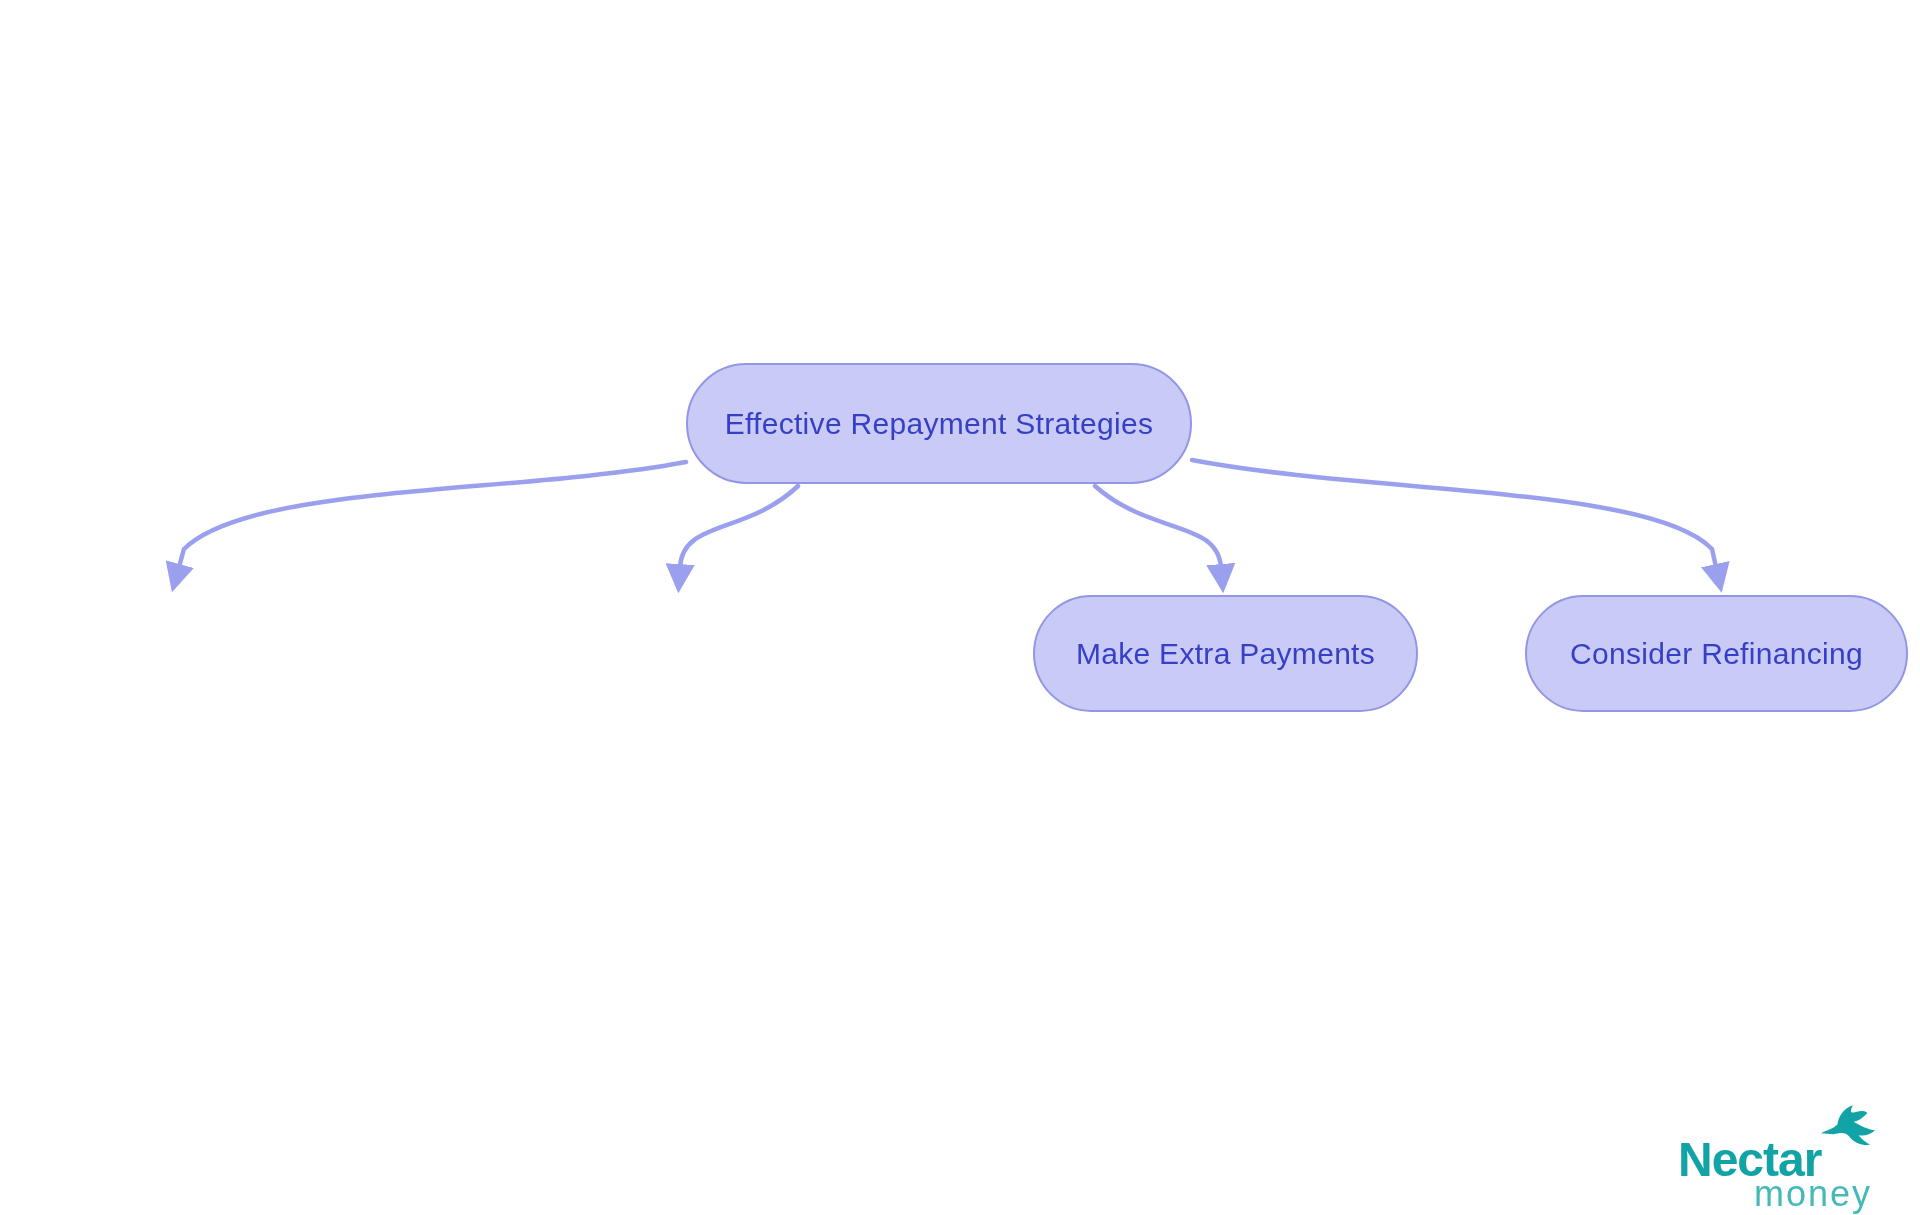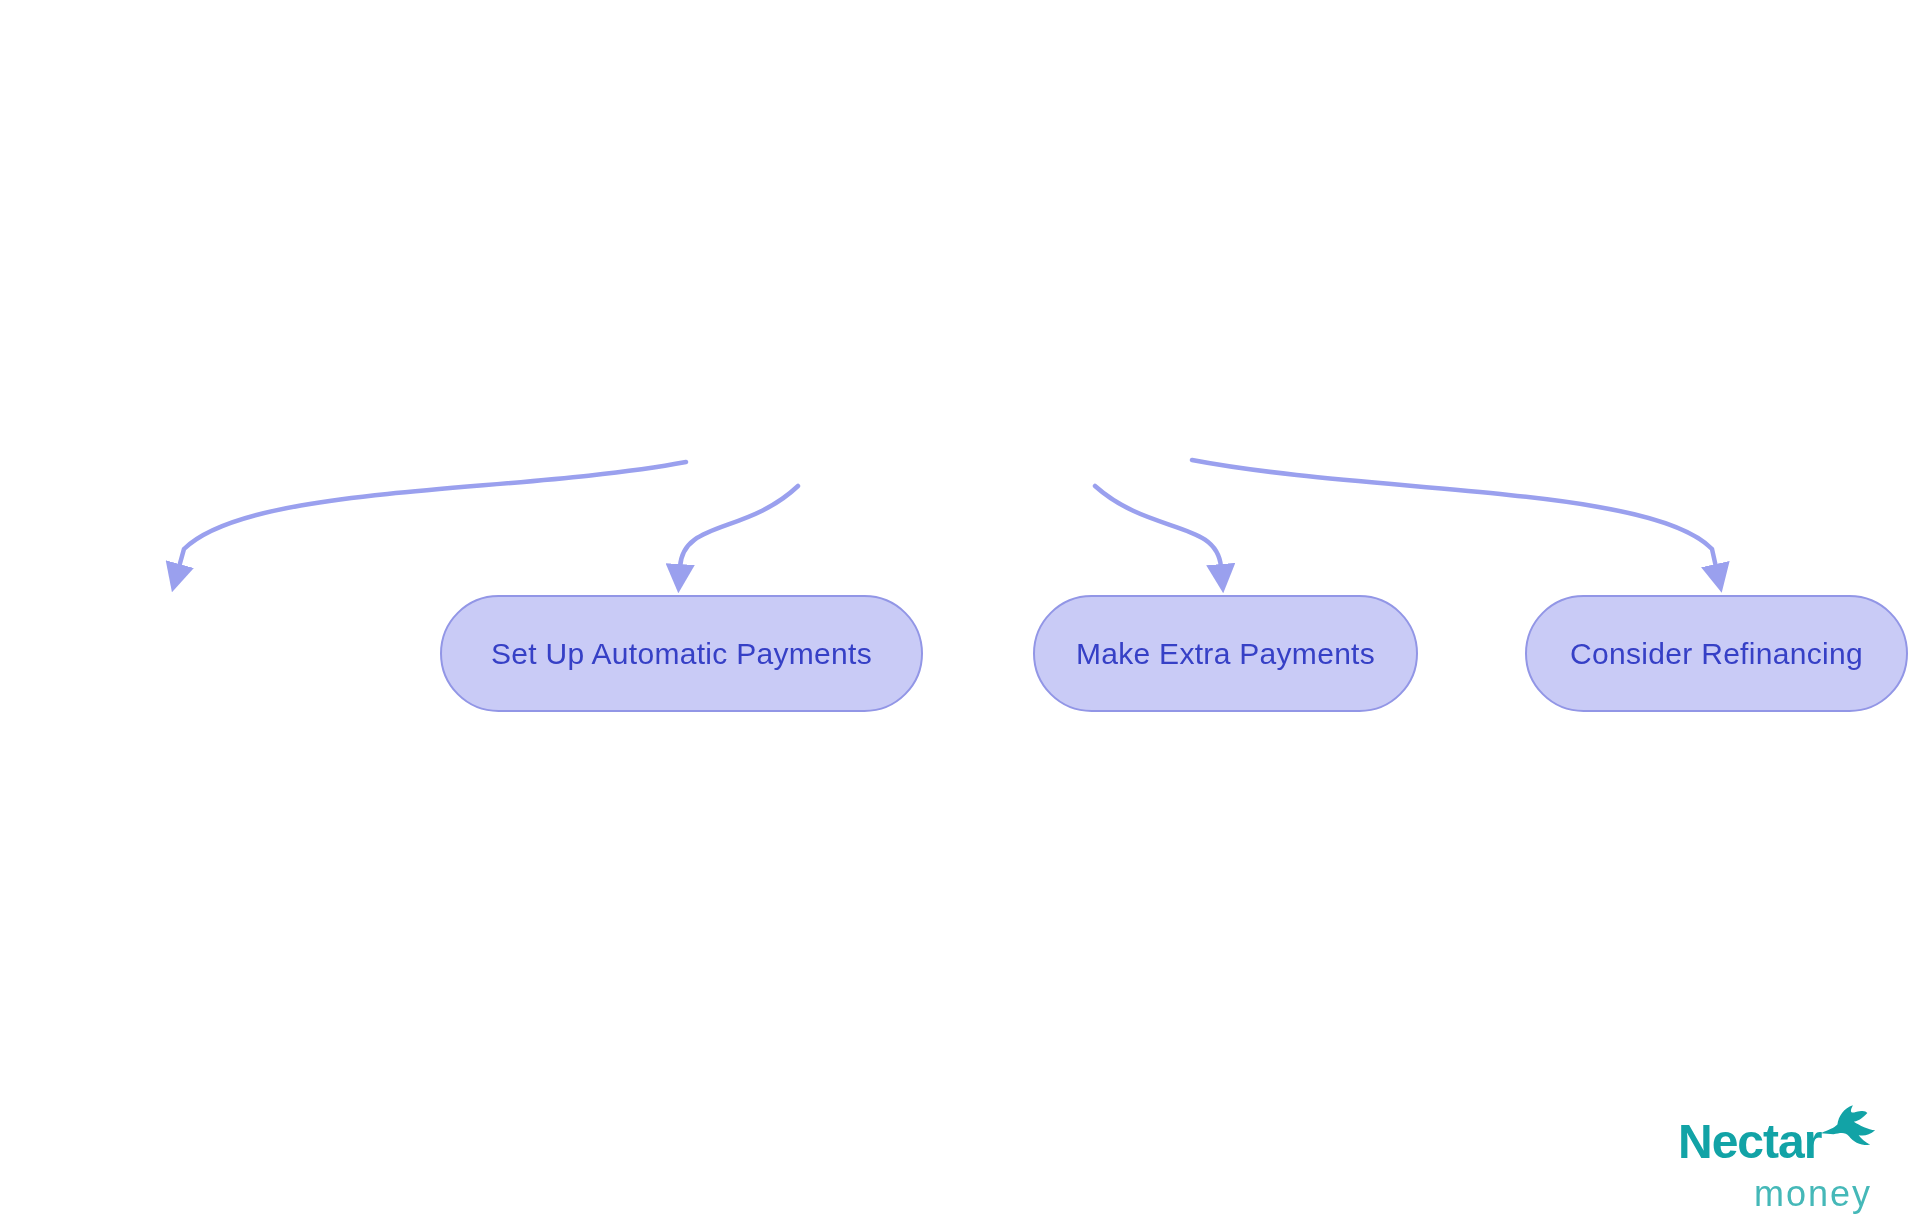--- a/index.html
+++ b/index.html
@@ -49,21 +49,21 @@
   .node-c4{left:1525px;top:595px;width:383px;height:117px;}
   .logo{
     position:absolute;left:1678px;top:1112px;width:196px;height:92px;
   }
   .logo .brand{
     color:var(--logo-teal);
     font-size:48px;
     font-weight:700;
     letter-spacing:-1px;
     line-height:1;
-    position:absolute;left:0;top:6px;
+    position:absolute;left:0;top:24px;
   }
   .logo .bird{
     position:absolute;left:142px;top:-8px;width:58px;height:45px;
   }
   .logo .bird path{fill:var(--logo-teal);}
   .logo .sub{
     position:absolute;right:2px;top:64px;
     color:var(--logo-teal-light);
     font-size:36px;
     font-weight:400;
@@ -81,25 +81,25 @@
       <marker id="arrowhead" viewBox="0 0 10 10" refX="1" refY="5" markerWidth="6.5" markerHeight="6.5" orient="auto-start-reverse">
         <path d="M0,0 L10,5 L0,10 z" fill="#9aa0ee"></path>
       </marker>
     </defs>
     <path class="link" d="M686,462 C515,494 250,484 184,549 L179,567" marker-end="url(#arrowhead)"></path>
     <path class="link" d="M798,486 C746,535 683,520 680,567" marker-end="url(#arrowhead)"></path>
     <path class="link" d="M1095,486 C1150,535 1217,520 1221,567" marker-end="url(#arrowhead)"></path>
     <path class="link" d="M1192,460 C1370,494 1652,486 1712,549 L1716,567" marker-end="url(#arrowhead)"></path>
   </svg>
 
+  <div class="node node-root">
+    <span>Effective Repayment Strategies</span>
+  </div>
 
 
-  <div class="node node-c2">
-    <span>Set Up Automatic Payments</span>
-  </div>
 
   <div class="node node-c3">
     <span>Make Extra Payments</span>
   </div>
 
   <div class="node node-c4">
     <span>Consider Refinancing</span>
   </div>
 
   <div class="logo">

